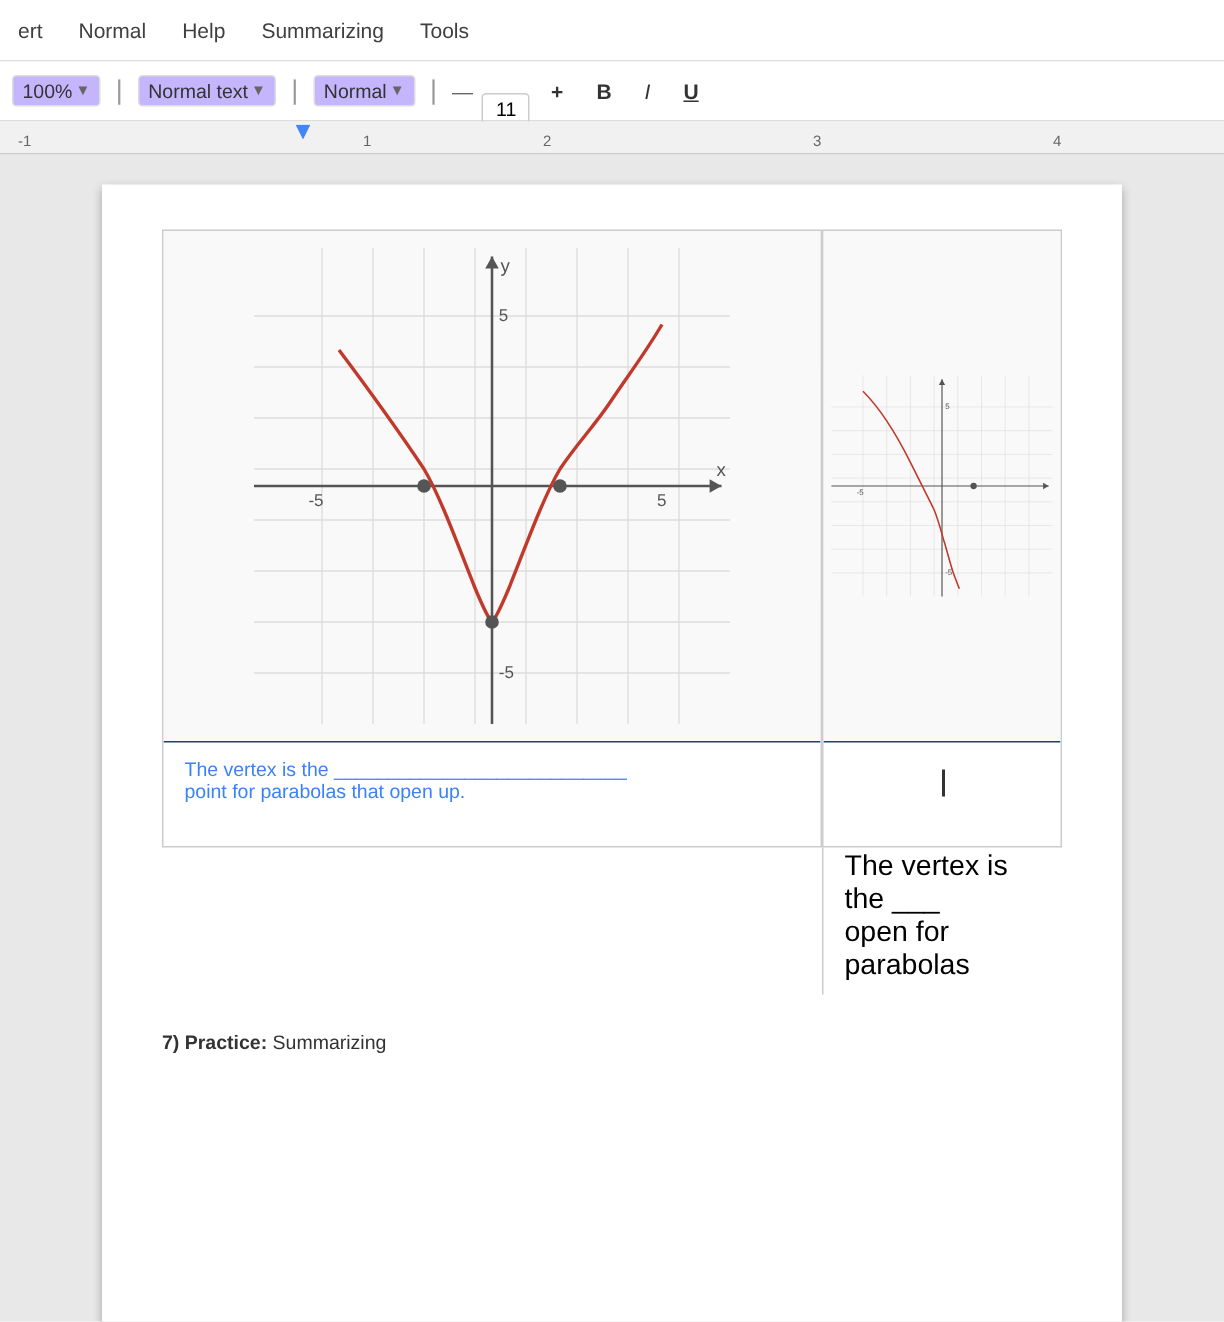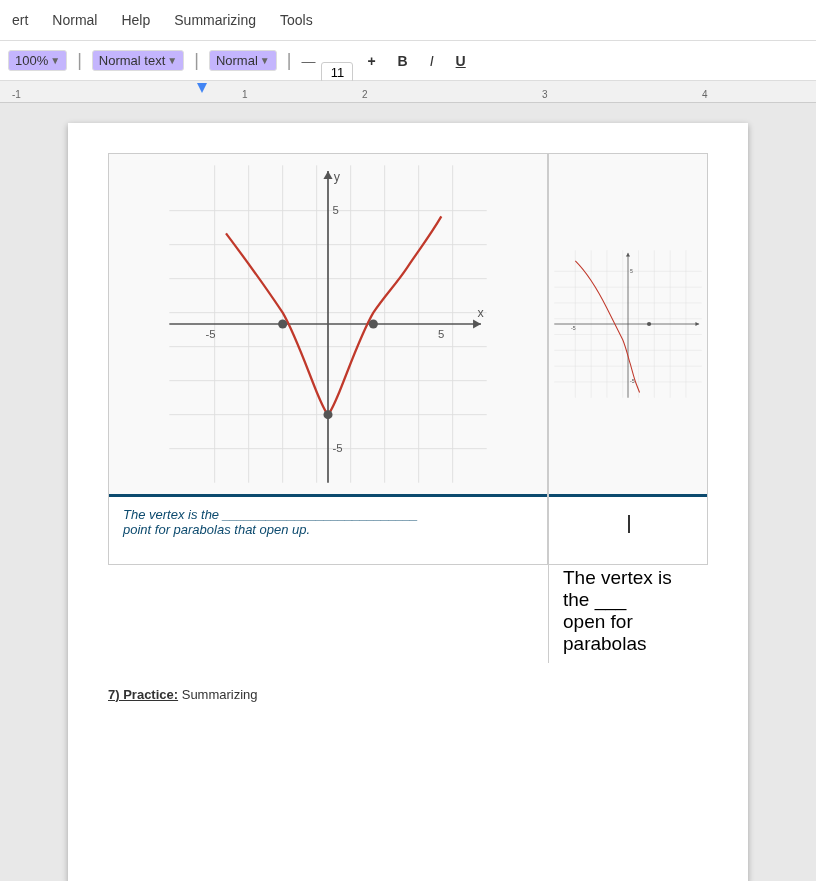--- a/index.html
+++ b/index.html
@@ -153,45 +153,43 @@
     .graph-container {
       height: 340px;
       position: relative;
       background: #f9f9f9;
       overflow: hidden;
     }
 
     .graph-text {
       padding: 10px 14px;
       font-size: 13px;
-      color: #0c4a6e;
+      color: #3b82f6;
       min-height: 60px;
-      border-top: 3px solid #0c4a6e;
-      font-style: italic;
+      border-top: 1px solid #0c4a6e;
     }
 
     
     .text-cursor {
       display: inline-block;
       width: 2px;
       height: 18px;
       background: #333;
       vertical-align: middle;
       margin-left: 2px;
     }
 
     
     .practice-text {
       margin-top: 24px;
       font-size: 13px;
       color: #333;
     }
     .practice-text strong {
       font-weight: bold;
-      text-decoration: underline;
     }
 
     
     .graph-svg {
       width: 100%;
       height: 100%;
     }
 
     
     .graph-card-partial {

